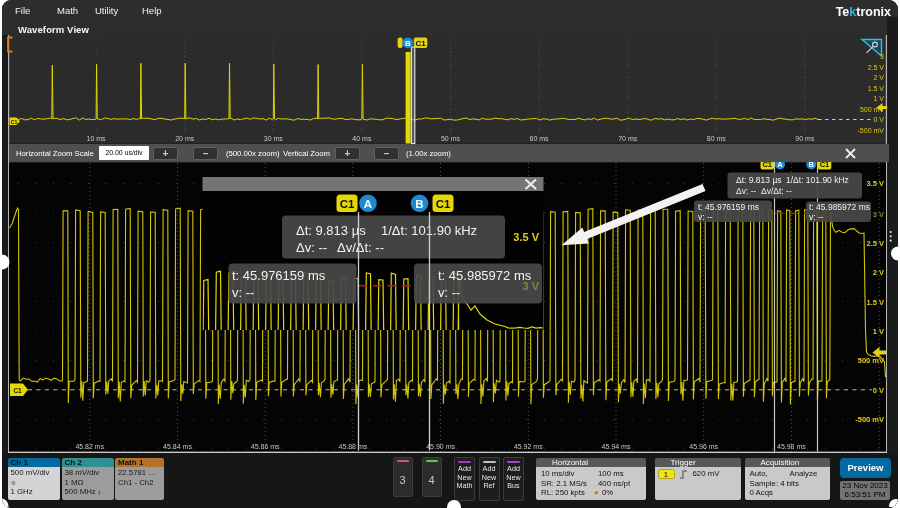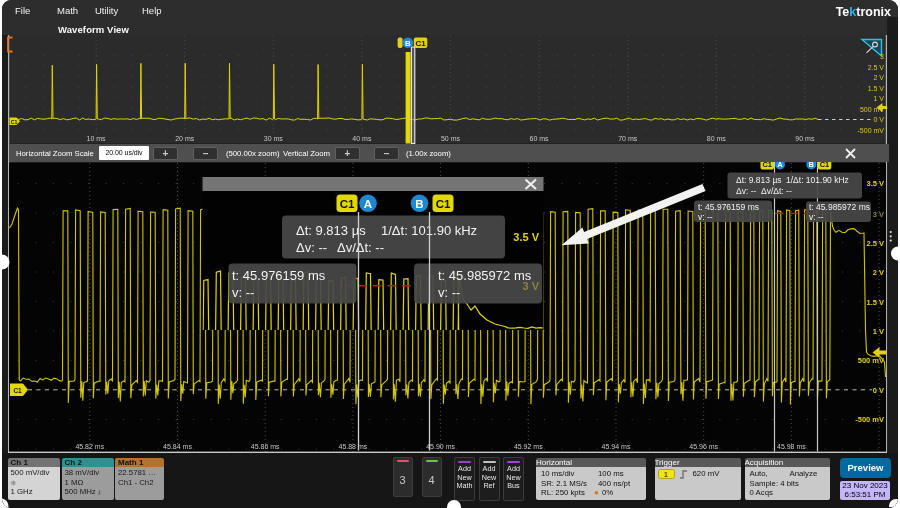--- a/index.html
+++ b/index.html
@@ -1,38 +1,38 @@
 <!DOCTYPE html>
 <html><head><meta charset="utf-8">
 <style>
 html,body{margin:0;padding:0;background:#ffffff;width:900px;height:508px;overflow:hidden;}
 *{font-family:"Liberation Sans",sans-serif;box-sizing:border-box;}
 #win{position:absolute;left:2px;top:0px;width:896px;height:508px;background:#1b1b1b;border-radius:9px;overflow:hidden;}
 .menu{position:absolute;top:0;left:0;width:100%;height:19px;background:#2d2d2d;color:#f2f2f2;font-size:9.5px;}
 .menu > span{position:absolute;top:5px;}
 .logo{position:absolute;top:3px;right:7px;font-size:12.5px;font-weight:bold;color:#fff;letter-spacing:0px;}
-.wvlabel{position:absolute;top:24px;left:16px;font-size:9.5px;color:#fafafa;font-weight:bold;letter-spacing:0.1px;z-index:5;margin-left:40px;}
+.wvlabel{position:absolute;top:24px;left:16px;font-size:9.5px;color:#fafafa;font-weight:bold;letter-spacing:0.1px;z-index:5;}
 #bg{position:absolute;top:0;left:0;}
 .tbar{position:absolute;top:144px;left:7px;width:880px;height:18px;background:#4f4f4f;color:#fff;font-size:7.8px;letter-spacing:-0.05px;}
 .tbar span{position:absolute;top:5px;}
 .tbtn{position:absolute;top:2.5px;width:25px;height:13px;background:#303030;border:1px solid #606060;border-radius:2px;color:#c9c9c9;text-align:center;font-weight:bold;font-size:10px;line-height:11px;}
 .tinput{position:absolute;top:2px;left:90px;width:50px;height:14px;background:#fff;color:#000;border-radius:1px;font-size:7px;text-align:center;line-height:14px;}
 .bb{position:absolute;top:453px;left:0;width:100%;height:55px;background:#161616;}
 .chbox{position:absolute;top:4.5px;height:42px;border-radius:2px;overflow:hidden;font-size:7.8px;}
 .chhead{height:9.5px;color:#111;font-weight:bold;padding-left:3px;line-height:9.5px;font-size:8px;}
 .chbody{padding:1px 0 0 3px;color:#1a1a1a;line-height:9.6px;}
 .panel{position:absolute;top:4.5px;height:42px;border-radius:2px;overflow:hidden;font-size:7.8px;}
-.phead{height:9.5px;background:#585858;color:#fff;padding-left:0;line-height:10px;font-size:8px;}
+.phead{height:9.5px;background:#585858;color:#fff;padding-left:16px;line-height:10px;font-size:8px;}
 .pbody{position:relative;background:#c9c9c9;color:#111;height:34px;line-height:9.6px;padding:4px 0 0 4px;}
 .addbtn{position:absolute;top:4px;width:21px;height:44px;background:#1d1d1d;border:1px solid #3c3c3c;border-radius:2px;color:#e8e8e8;font-size:7.2px;text-align:center;line-height:8.6px;padding-top:7px;}
 .addbtn i{position:absolute;top:2.5px;left:3px;right:3px;height:2px;border-radius:1px;font-style:normal;}
 .numbtn{position:absolute;top:4px;width:20px;height:40px;background:#2c2c2c;border:1px solid #3c3c3c;border-radius:2px;color:#c9c9c9;font-size:11px;text-align:center;padding-top:16px;}
 .numbtn i{position:absolute;top:2px;left:3px;right:3px;height:2px;border-radius:1px;font-style:normal;}
 .preview{position:absolute;top:4.5px;right:7px;width:51px;height:20px;background:#0369a1;border-radius:4px;color:#fff;font-weight:bold;font-size:9.5px;text-align:center;line-height:20px;}
-.dt{position:absolute;top:27.5px;right:8px;width:50px;height:19px;background:#c4b5fd;border-radius:2px;color:#000;font-size:8px;text-align:center;line-height:8.6px;padding-top:1.5px;}
+.dt{position:absolute;top:27.5px;right:8px;width:50px;height:19px;background:#737373;border-radius:2px;color:#000;font-size:8px;text-align:center;line-height:8.6px;padding-top:1.5px;}
 </style></head>
 <body>
 <div id="win">
   <div class="menu">
     <span style="left:13px">File</span>
     <span style="left:55px">Math</span>
     <span style="left:93px">Utility</span>
     <span style="left:140px">Help</span>
     <span class="logo" style="position:absolute;">Te<span style="color:#29b6e8">k</span>tronix</span>
   </div>
@@ -213,21 +213,21 @@
     <div class="tbtn" style="left:326px">+</div>
     <div class="tbtn" style="left:365px">–</div>
     <span style="left:397px">(1.00x zoom)</span>
     <svg width="16" height="16" style="position:absolute;left:auto;right:30px;top:2px;">
         <path d="M3,3 l9,9 M12,3 l-9,9" stroke="#f0f0f0" stroke-width="1.8"></path>
       </svg>
   </div>
 
   <div class="bb">
     <div class="chbox" style="left:5.5px;width:52.5px;">
-      <div class="chhead" style="background:#737373;">Ch 1</div>
+      <div class="chhead" style="background:#0369a1;">Ch 1</div>
       <div class="chbody" style="background:#d4d4d4;height:32.5px;">500 mV/div<br><span style="color:#555;font-size:7px;">⎈</span><br>1 GHz</div>
     </div>
     <div class="chbox" style="left:59.5px;width:52.5px;">
       <div class="chhead" style="background:#2e9090;">Ch 2</div>
       <div class="chbody" style="background:#9c9c9c;height:32.5px;">38 mV/div<br>1 MΩ<br>500 MHz <span style="font-size:6px;">⤓</span></div>
     </div>
     <div class="chbox" style="left:113px;width:49px;">
       <div class="chhead" style="background:#b5722a;">Math 1</div>
       <div class="chbody" style="background:#9c9c9c;height:32.5px;">22.5781 …<br>Ch1 - Ch2</div>
     </div>

